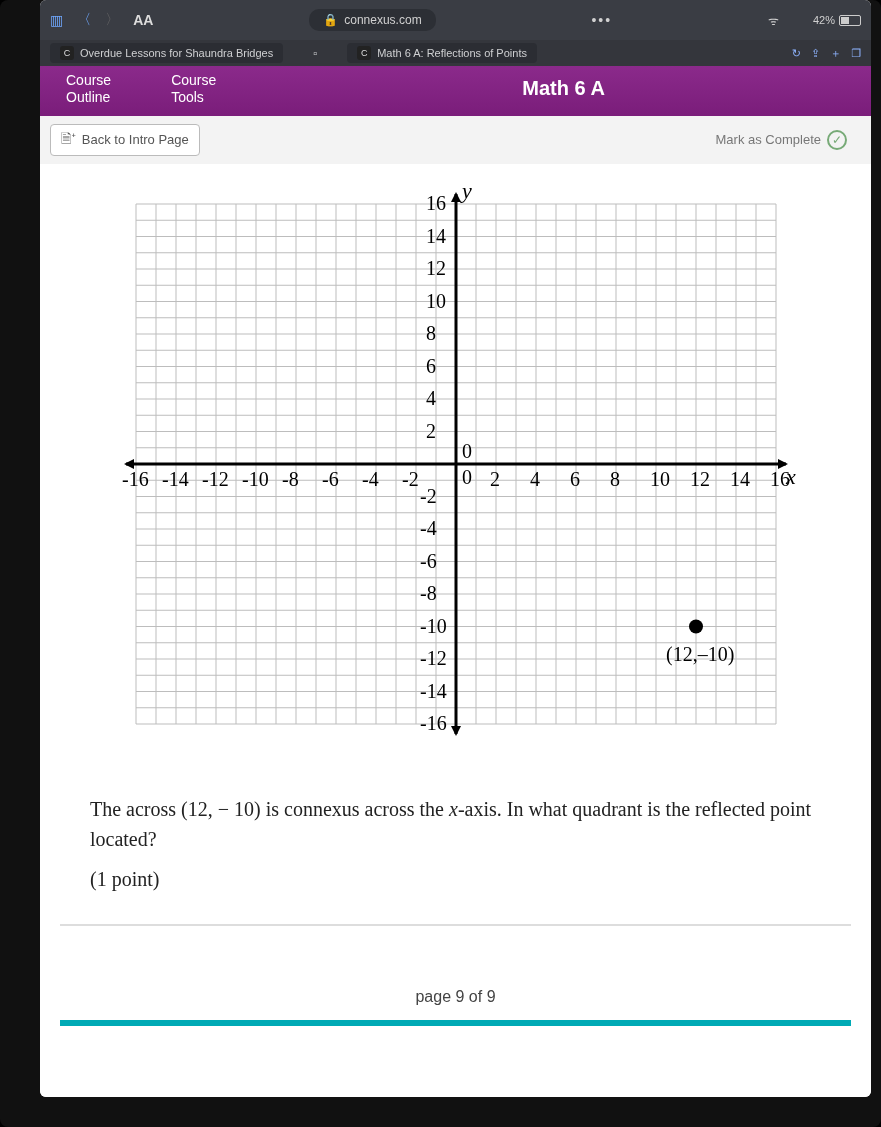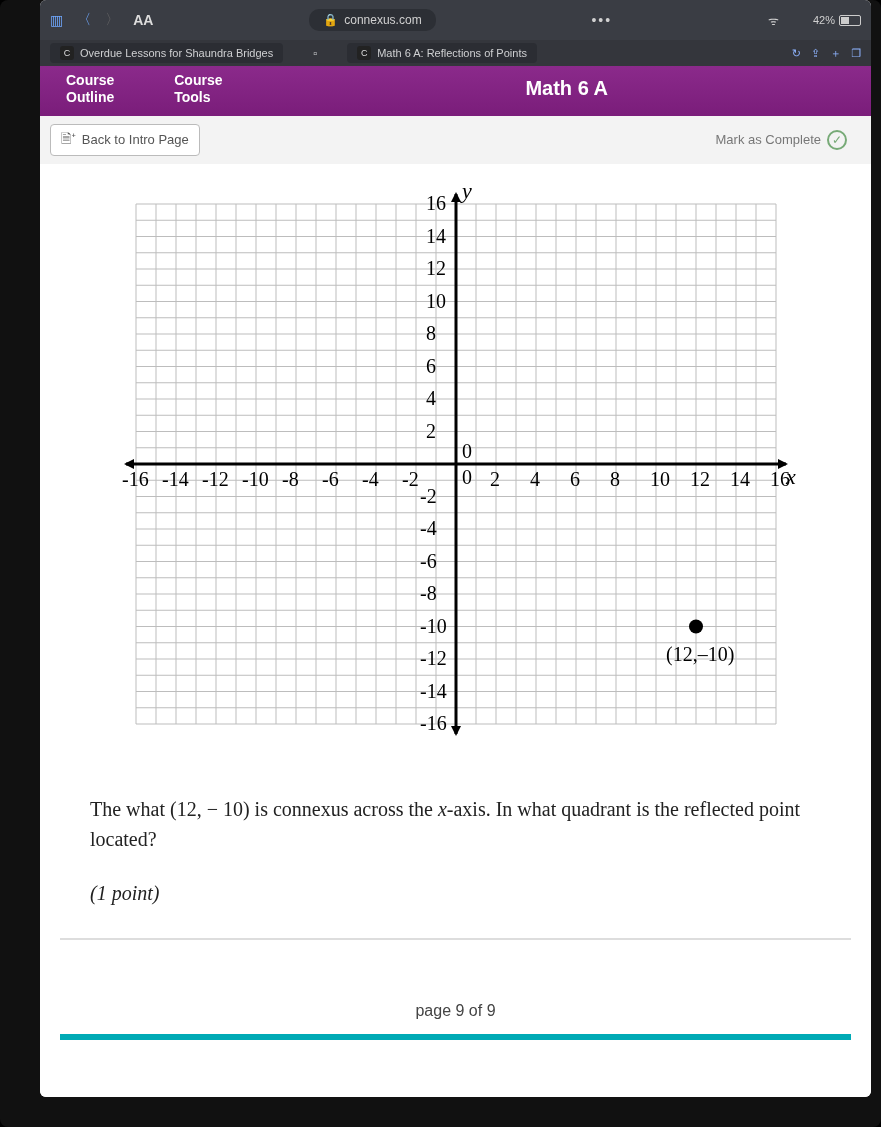--- a/index.html
+++ b/index.html
@@ -11,41 +11,41 @@
   .safari-bar { background:#3a3d44; color:#d0d0d0; height:40px; display:flex; align-items:center; padding:0 10px; gap:14px; font-size:14px; }
   .safari-bar .pill { background:#2c2f35; padding:4px 14px; border-radius:10px; font-size:12px; display:flex; gap:6px; align-items:center; margin:0 auto;}
   .safari-bar .right { margin-left:auto; display:flex; gap:10px; align-items:center; font-size:12px;}
   .tabs-row { background:#34363c; color:#cfd0d2; font-size:11px; display:flex; align-items:center; padding:4px 10px; gap:10px; height:26px;}
   .tabs-row .tab { background:#2b2d33; padding:3px 10px; border-radius:4px; display:flex; gap:6px; align-items:center;}
   .tabs-row .spacer{flex:1;}
   .sq { display:inline-flex; width:14px; height:14px; background:#222; border-radius:3px; color:#ddd; font-size:9px; align-items:center; justify-content:center;}
 
   
   .course-bar { background:linear-gradient(#8b2a8b,#7a1d7a); color:#fff; display:flex; align-items:flex-end; padding:6px 20px 10px 26px; gap:60px; font-size:14px; }
-  .course-bar .col { display:flex; flex-direction:column; line-height:1.2; font-weight:700;}
+  .course-bar .col { display:flex; flex-direction:column; line-height:1.2; font-weight:400;}
   .course-bar .center { flex:1; text-align:center; font-size:20px; font-weight:700; align-self:center;}
 
   
   .subrow { background:#f3f3f3; padding:8px 10px; display:flex; align-items:center;}
   .back-btn { background:#fff; border:1px solid #bbb; border-radius:4px; padding:4px 10px; font-size:13px; color:#555; display:flex; gap:6px; align-items:center; cursor:pointer;}
   .mark { margin-left:auto; display:flex; align-items:center; gap:6px; color:#777; font-size:13px; padding-right:14px;}
   .mark .chk { width:20px; height:20px; border:2px solid #7a7; border-radius:50%; display:flex; align-items:center; justify-content:center; color:#7a7; font-size:12px;}
 
   
   .content { flex:1; background:#fff; overflow:hidden; padding:0 20px 10px 20px; position:relative;}
   .graph-wrap { position:relative; width:760px; height:620px; margin:0 auto;}
   .grid { position:absolute; left:40px; top:20px; width:680px; height:560px; }
   .grid line { stroke:#bdbdbd; stroke-width:1; }
   .grid line.axis { stroke:#000; stroke-width:3; }
   .grid text { font-family: 'Times New Roman', serif; font-size:20px; }
   .grid text.lbl { font-style:italic; font-size:22px;}
   .pt-label { font-family:'Times New Roman',serif; font-size:24px; }
 
   .question { padding:10px 30px 0 30px; font-family:'Times New Roman',serif; font-size:20px; line-height:1.5; color:#222;}
-  .points { font-style:italic; margin-top:24px;}
+  .points { margin-top:10px;}
 
   .pager-sep { height:2px; background:#ddd; margin-top:30px;}
   .pager { text-align:center; padding:14px 0; font-size:16px; color:#444; font-family:Arial,sans-serif;margin-top:48px;}
   .teal { height:6px; background:#00aab5;}
   
   .battery { display:inline-flex; align-items:center; gap:4px; font-size:11px;margin-left:24px;}
   .batt-shell { width:22px; height:11px; border:1px solid #ccc; border-radius:2px; position:relative;}
   .batt-fill { position:absolute; left:1px; top:1px; bottom:1px; width:40%; background:#ccc;}
 </style>
 </head>
@@ -235,21 +235,21 @@
           <g id="points">
               <circle cx="580" cy="442.5" r="7" fill="#000"></circle>
               <text x="550" y="476.5" class="pt-label">(12,–10)</text>
             </g>
           <text class="lbl" x="346" y="14">y</text>
           <text class="lbl" x="670" y="300">x</text>
         </svg>
       </div>
 
       <div class="question">
-        <span>The what </span><span style="font-family:'Times New Roman',serif;">(12,  − 10)</span><span> is connexus across the </span><span style="font-style:italic;">x</span><span>-axis. In what quadrant is the reflected point located?</span>
+        <span>The across </span><span style="font-family:'Times New Roman',serif;">(12,  − 10)</span><span> is connexus across the </span><span style="font-style:italic;">x</span><span>-axis. In what quadrant is the reflected point located?</span>
         <div class="points">(1 point)</div>
       </div>
 
       <div class="pager-sep"></div>
       <div class="pager">page 9 of 9</div>
       <div class="teal"></div>
     </div>
 
   </div>
 </div>

